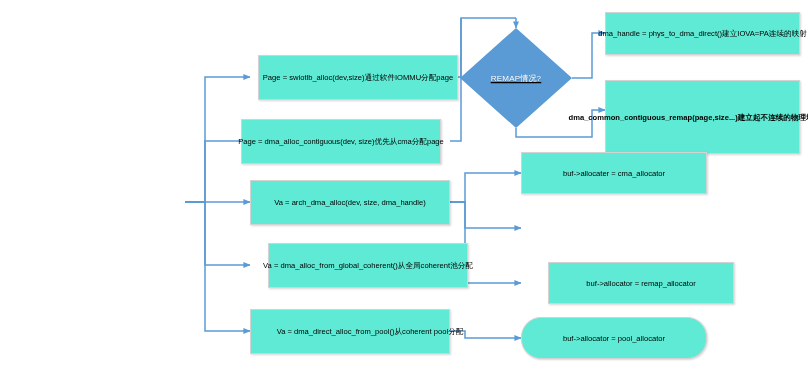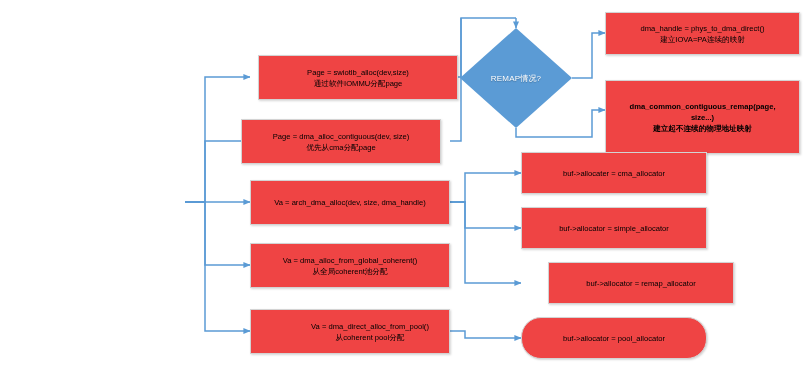--- a/index.html
+++ b/index.html
@@ -5,40 +5,41 @@
   html,body{margin:0;padding:0;background:#ffffff;}
   body{width:808px;height:386px;overflow:hidden;
        font-family:"Liberation Sans","DejaVu Sans",sans-serif;}
   #canvas{position:relative;width:808px;height:386px;}
 
   svg.conn{position:absolute;left:0;top:0;width:808px;height:386px;overflow:visible;}
 
   .node{
     position:absolute;
     box-sizing:border-box;
-    background:#ef4444;
+    background:#5eead4;
     border:1px solid #d3d3d3;
     box-shadow:1px 1px 2px rgba(0,0,0,0.16);
     display:flex;
-    flex-direction:column;
+    flex-direction:row;
     align-items:center;
     justify-content:center;
     text-align:center;
     color:#000000;
     font-size:7.6px;
     line-height:1.45;
     padding:2px 4px;
   }
   .node .ln{display:block;white-space:nowrap;}
 
   .diamond{
     position:absolute;
     display:flex;
     align-items:center;
     justify-content:center;
+    text-decoration:underline;
   }
   .diamond .shape{
     position:absolute;left:0;top:0;width:100%;height:100%;
   }
   .diamond .dlabel{
     position:relative;
     color:#ffffff;
     font-size:8px;
     font-weight:normal;
     letter-spacing:.2px;
@@ -91,21 +92,21 @@
 
   <div class="node" style="left:241px; top:119px; width:200px; height:45px;">
     <span class="ln">Page = dma_alloc_contiguous(dev, size)</span>
     <span class="ln">优先从cma分配page</span>
   </div>
 
   <div class="node" style="left:250px; top:180px; width:200px; height:45px;">
     <span class="ln">Va = arch_dma_alloc(dev, size, dma_handle)</span>
   </div>
 
-  <div class="node" style="left:250px; top:243px; width:200px; height:45px;">
+  <div class="node" style="left:268px; top:243px; width:200px; height:45px;">
     <span class="ln">Va = dma_alloc_from_global_coherent()</span>
     <span class="ln">从全局coherent池分配</span>
   </div>
 
   <div class="node" style="left:250px; top:309px; width:200px; height:45px;padding-left:44px;">
     <span class="ln">Va = dma_direct_alloc_from_pool()</span>
     <span class="ln">从coherent pool分配</span>
   </div>
 
   <div class="diamond" style="left:460px; top:28px; width:112px; height:100px;">
@@ -123,23 +124,20 @@
   <div class="node" style="left:605px; top:80px; width:195px; height:74px;font-weight:bold;">
     <span class="ln">dma_common_contiguous_remap(page,</span>
     <span class="ln">size...)</span>
     <span class="ln">建立起不连续的物理地址映射</span>
   </div>
 
   <div class="node" style="left:521px; top:152px; width:186px; height:42px;">
     <span class="ln">buf-&gt;allocater = cma_allocator</span>
   </div>
 
-  <div class="node" style="left:521px; top:207px; width:186px; height:42px;">
-    <span class="ln">buf-&gt;allocator = simple_allocator</span>
-  </div>
 
   <div class="node" style="left:521px; top:262px; width:186px; height:42px;margin-left:27px;">
     <span class="ln">buf-&gt;allocator = remap_allocator</span>
   </div>
 
   <div class="node" style="left:521px; top:317px; width:186px; height:42px;border-radius:20px;">
     <span class="ln">buf-&gt;allocator = pool_allocator</span>
   </div>
 
 </div>

